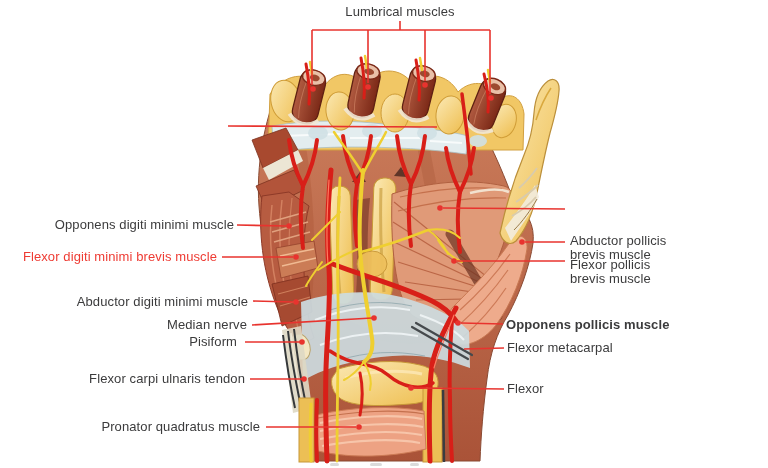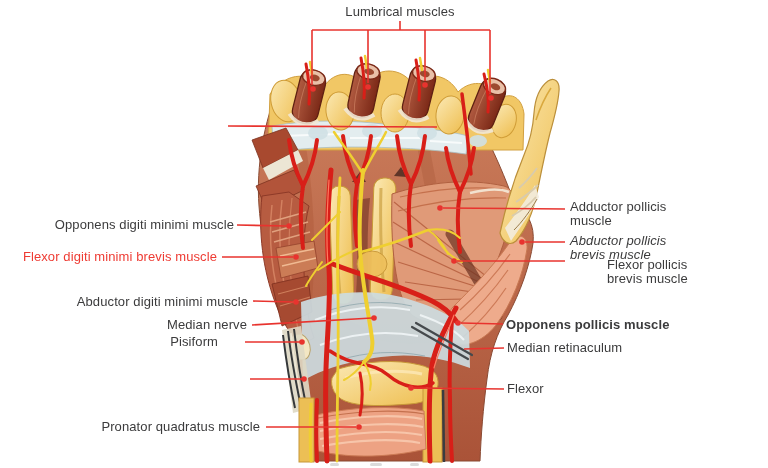--- a/index.html
+++ b/index.html
@@ -309,32 +309,29 @@
         <circle cx="411" cy="388" r="2.8"></circle>
   </g>
 </svg>
 
 <div class="lbl c" style="left:340px;top:5px;width:120px;">Lumbrical muscles</div>
 
 <div class="lbl r" style="right:534px;top:218px;">Opponens digiti minimi muscle</div>
 <div class="lbl r lbl-red" style="right:551px;top:250px;">Flexor digiti minimi brevis muscle</div>
 <div class="lbl r" style="right:520px;top:295px;">Abductor digiti minimi muscle</div>
 <div class="lbl r" style="right:521px;top:318px;">Median nerve</div>
-<div class="lbl r" style="right:550px;top:335px;">Pisiform</div>
+<div class="lbl r" style="right:531px;top:335px;">Pisiform</div>
+<div class="lbl r" style="right:523px;top:372px;">Flexor carpi ulnaris tendon</div>
 <div class="lbl r" style="right:508px;top:420px;">Pronator quadratus muscle</div>
 
-<div class="lbl" style="left:570px;top:200px;">
-  <div class="ln">Adductor pollicis</div>
-  <div class="ln">muscle</div>
-</div>
-<div class="lbl" style="left:570px;top:234px;font-style:italic;">
+<div class="lbl" style="left:570px;top:234px;">
   <div class="ln">Abductor pollicis</div>
   <div class="ln">brevis muscle</div>
 </div>
-<div class="lbl" style="left:570px;top:258px;margin-left:37px;">
+<div class="lbl" style="left:570px;top:258px;">
   <div class="ln">Flexor pollicis</div>
   <div class="ln">brevis muscle</div>
 </div>
 <div class="lbl" style="left:506px;top:318px;font-weight:bold;">Opponens pollicis muscle</div>
-<div class="lbl" style="left:507px;top:341px;">Median retinaculum</div>
+<div class="lbl" style="left:507px;top:341px;">Flexor metacarpal</div>
 <div class="lbl" style="left:507px;top:382px;">Flexor</div>
 
 </div>
 
 </body></html>

